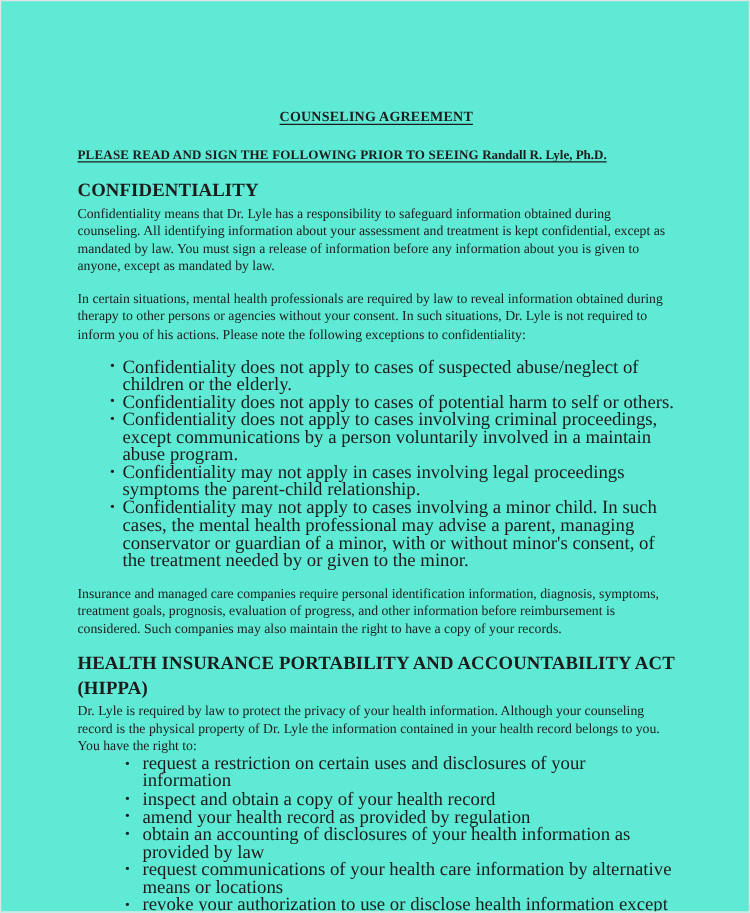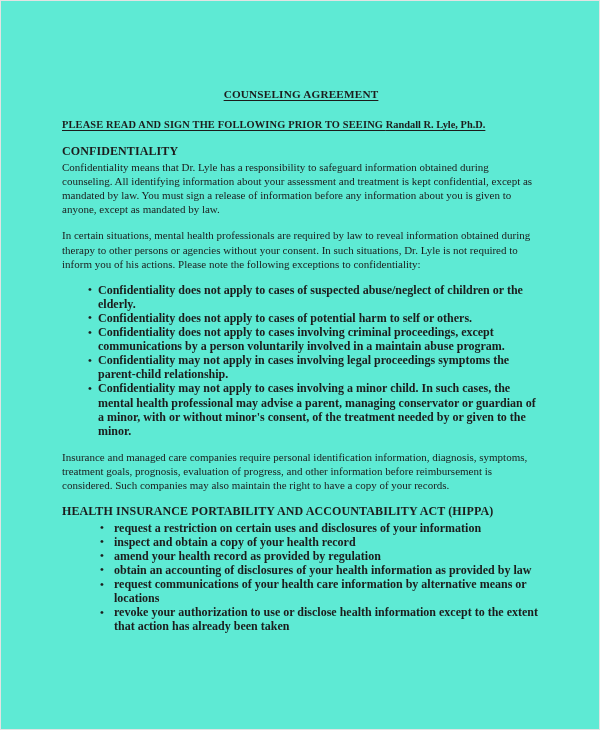--- a/index.html
+++ b/index.html
@@ -50,21 +50,21 @@
     letter-spacing: 0.15px;
     margin-top: 20px;
   }
   .read-sign-line .name {
     font-weight: bold;
     margin-top: 44px;
   }
 
   .section-heading {
     font-weight: bold;
-    font-size: 12px;
+    font-size: 15px;
     letter-spacing: 0.1px;
     margin: 0 0 1px 0;
     line-height: 1.3;
   }
 
   p.para {
     font-size: 11px;
     line-height: 14.1px;
     margin: 0 0 12px 0;
     text-align: left;
@@ -72,26 +72,25 @@
   p.para.tight {
     margin-bottom: 0;
   }
 
   ul.bullets {
     list-style: none;
     margin: 0 0 12px 0;
     padding: 0;
   }
   ul.bullets li {
-    font-size: 12px;
+    font-size: 15px;
     line-height: 14.1px;
     position: relative;
     padding-left: 36px;
     margin: 0;
-    font-weight: bold;
   }
   ul.bullets li::before {
     content: "\2022";
     position: absolute;
     left: 26px;
     top: -0.5px;
     font-size: 11px;
     line-height: 14.1px;
   }
   ul.bullets.indented li {
@@ -127,20 +126,21 @@
         <li>Confidentiality may not apply in cases involving legal proceedings symptoms the parent-child relationship.</li>
         <li>Confidentiality may not apply to cases involving a minor child. In such cases, the mental health professional may advise a parent, managing conservator or guardian of a minor, with or without minor's consent, of the treatment needed by or given to the minor.</li>
       </ul>
 
       <p class="para">Insurance and managed care companies require personal identification information, diagnosis, symptoms, treatment goals, prognosis, evaluation of progress, and other information before reimbursement is considered.  Such companies may also maintain the right to have a copy of your records.</p>
     </div>
 
     <div>
       <div class="section-heading">HEALTH INSURANCE PORTABILITY AND ACCOUNTABILITY ACT (HIPPA)</div>
 
+      <p class="para tight">Dr. Lyle is required by law to protect the privacy of your health information. Although your counseling record is the physical property of Dr. Lyle the information contained in your health record belongs to you. You have the right to:</p>
 
       <ul class="bullets indented">
         <li>request a restriction on certain uses and disclosures of your information</li>
         <li>inspect and obtain a copy of your health record</li>
         <li>amend your health record as provided by regulation</li>
         <li>obtain an accounting of disclosures of your health information as provided by law</li>
         <li>request communications of your health care information by alternative means or locations</li>
         <li>revoke your authorization to use or disclose health information except to the extent that action has already been taken</li>
       </ul>
     </div>

